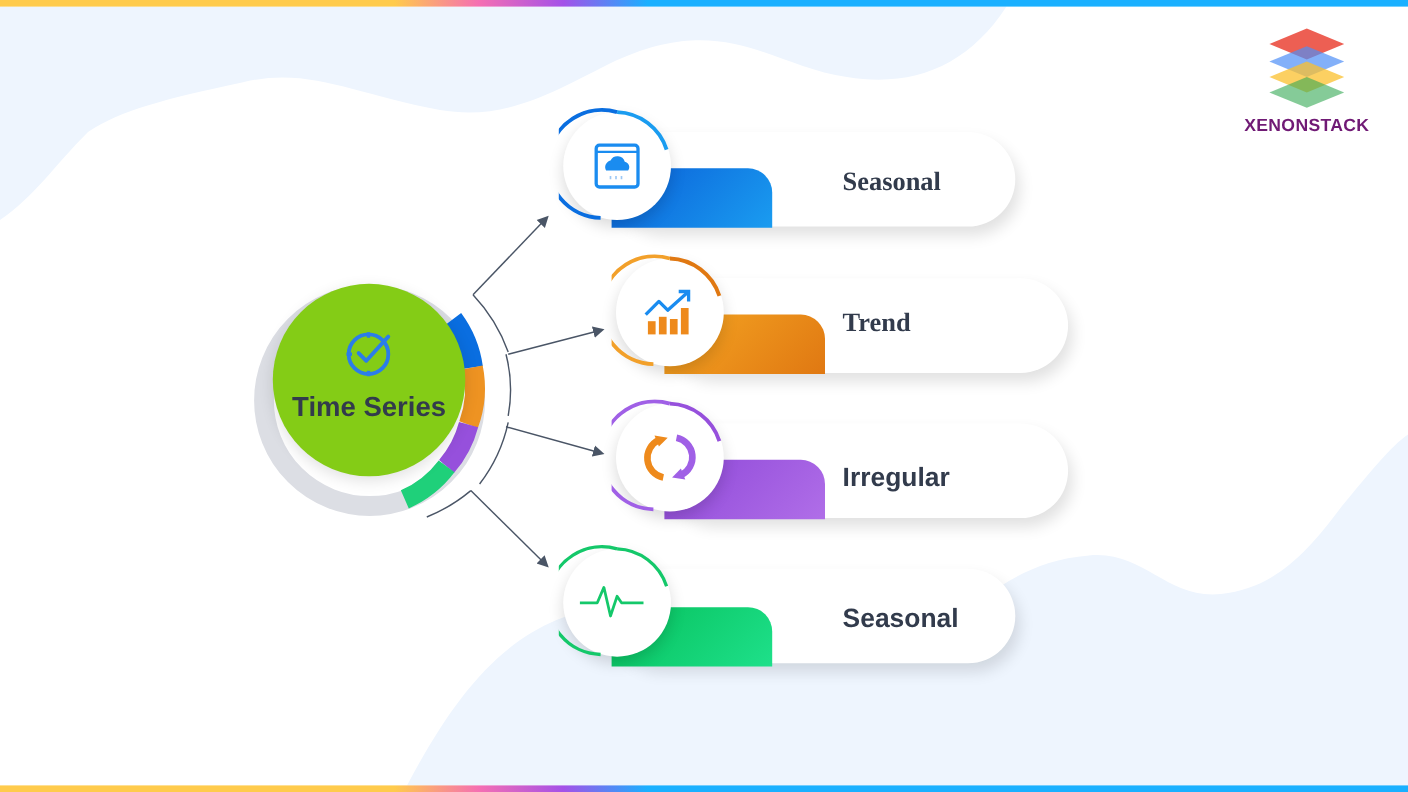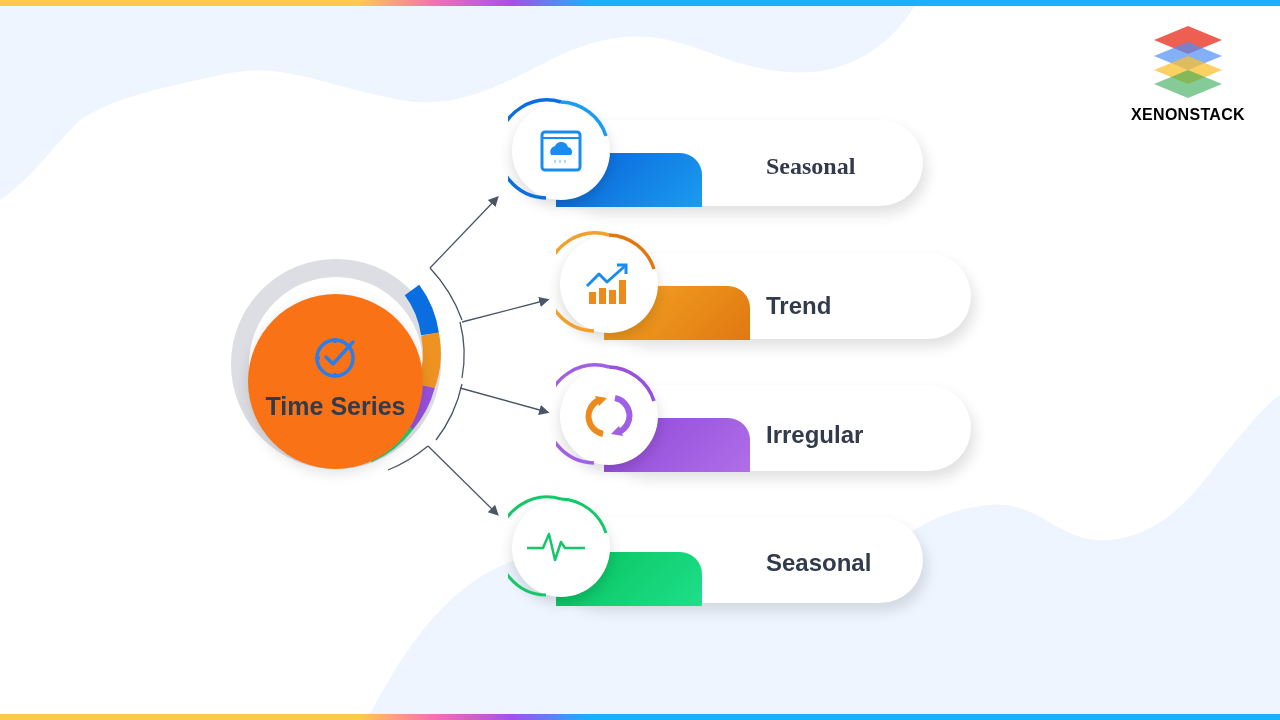--- a/index.html
+++ b/index.html
@@ -3,23 +3,23 @@
   <meta charset="utf-8">
   <style>
     html, body { margin:0; padding:0; }
     body { width:1280px; height:720px; position:relative; overflow:hidden; background:#ffffff; font-family:"Liberation Sans", sans-serif; }
     .topbar, .bottombar { position:absolute; left:0; width:1280px; height:6px; background:linear-gradient(90deg,#ffcb4c 0%,#ffcb4c 28%,#f56fb2 34%,#a451e8 40%,#1ab0ff 46%,#1ab0ff 100%); z-index:5; }
     .topbar { top:0; }
     .bottombar { bottom:0; }
     .bg { position:absolute; left:0; top:0; width:1280px; height:720px; z-index:0; }
     .logo { position:absolute; left:1118px; top:24px; width:140px; text-align:center; z-index:4; }
     .logo svg { display:block; margin:0 auto; }
-    .logo-text { font-family:"Liberation Sans", sans-serif; font-size:16px; color:#000000; letter-spacing:0.3px; margin-top:6px; font-weight:600; }
+    .logo-text { font-family:"Liberation Sans", sans-serif; font-size:16px; color:#701a75; letter-spacing:0.3px; margin-top:6px; font-weight:600; }
     .hub { position:absolute; left:226px; top:254px; width:226px; height:216px; z-index:3; }
-    .hub-inner { position:absolute; left:22px; top:40px; width:175px; height:175px; border-radius:50%; background:#f97316; box-shadow:0 4px 14px rgba(0,0,0,0.12); text-align:center; }
+    .hub-inner { position:absolute; left:22px; top:4px; width:175px; height:175px; border-radius:50%; background:#84cc16; box-shadow:0 4px 14px rgba(0,0,0,0.12); text-align:center; }
     .hub-title { position:absolute; left:0; top:100px; width:100%; font-weight:700; font-size:25px; line-height:25px; color:#323b4c; }
     .hub-icon { position:absolute; left:65px; top:40px; }
     .connectors { position:absolute; left:0; top:0; width:1280px; height:720px; z-index:2; pointer-events:none; }
     .card { position:absolute; z-index:3; }
     .pill { position:absolute; height:86px; border-radius:43px; background:#fff; box-shadow:4px 8px 14px rgba(0,0,0,0.12); }
     .tab { position:absolute; height:54px; width:146px; border-top-right-radius:22px; }
     .badge { position:absolute; width:98px; height:98px; border-radius:50%; background:#fff; box-shadow:0 6px 14px rgba(0,0,0,0.15); }
     .badge svg.ring { position:absolute; left:-4px; top:-4px; }
     .badge .ico { position:absolute; left:25px; top:25px; }
     .label { position:absolute; font-weight:700; font-size:24px; color:#323b4c; }
@@ -100,21 +100,21 @@
       <line x1="18" y1="33" x2="18" y2="36" stroke="#9cc8f5" stroke-width="1.5"></line>
       <line x1="23" y1="33" x2="23" y2="36" stroke="#9cc8f5" stroke-width="1.5"></line>
       <line x1="28" y1="33" x2="28" y2="36" stroke="#9cc8f5" stroke-width="1.5"></line>
     </svg>
   </div>
 </div>
 
 <div class="card" style="left:558px;top:233px;">
   <div class="pill" style="left:45px;top:20px;width:368px;"></div>
   <div class="tab" style="left:46px;top:53px;background:linear-gradient(135deg,#f5a623,#e07812);"></div>
-  <div class="label" style="left:208px;top:59px;">Trend</div>
+  <div class="label" style="left:208px;top:48px;font-family:Liberation Serif, serif;">Trend</div>
   <div class="badge" style="left:2px;top:2px;">
     <svg class="ring" width="106" height="106" viewBox="0 0 106 106">
         <path d="M53 4 A49 49 0 1 0 38 100" stroke="#f2a02a" stroke-width="3.5" fill="none"></path>
         <path d="M53 4 A49 49 0 0 1 98 38" stroke="#e07812" stroke-width="3.5" fill="none"></path>
       </svg>
     <svg class="ico" width="48" height="48" viewBox="0 0 48 48">
       <rect x="4" y="32" width="7" height="12" fill="#ee8a1c"></rect>
       <rect x="14" y="28" width="7" height="16" fill="#ee8a1c"></rect>
       <rect x="24" y="30" width="7" height="14" fill="#ee8a1c"></rect>
       <rect x="34" y="20" width="7" height="24" fill="#ee8a1c"></rect>

